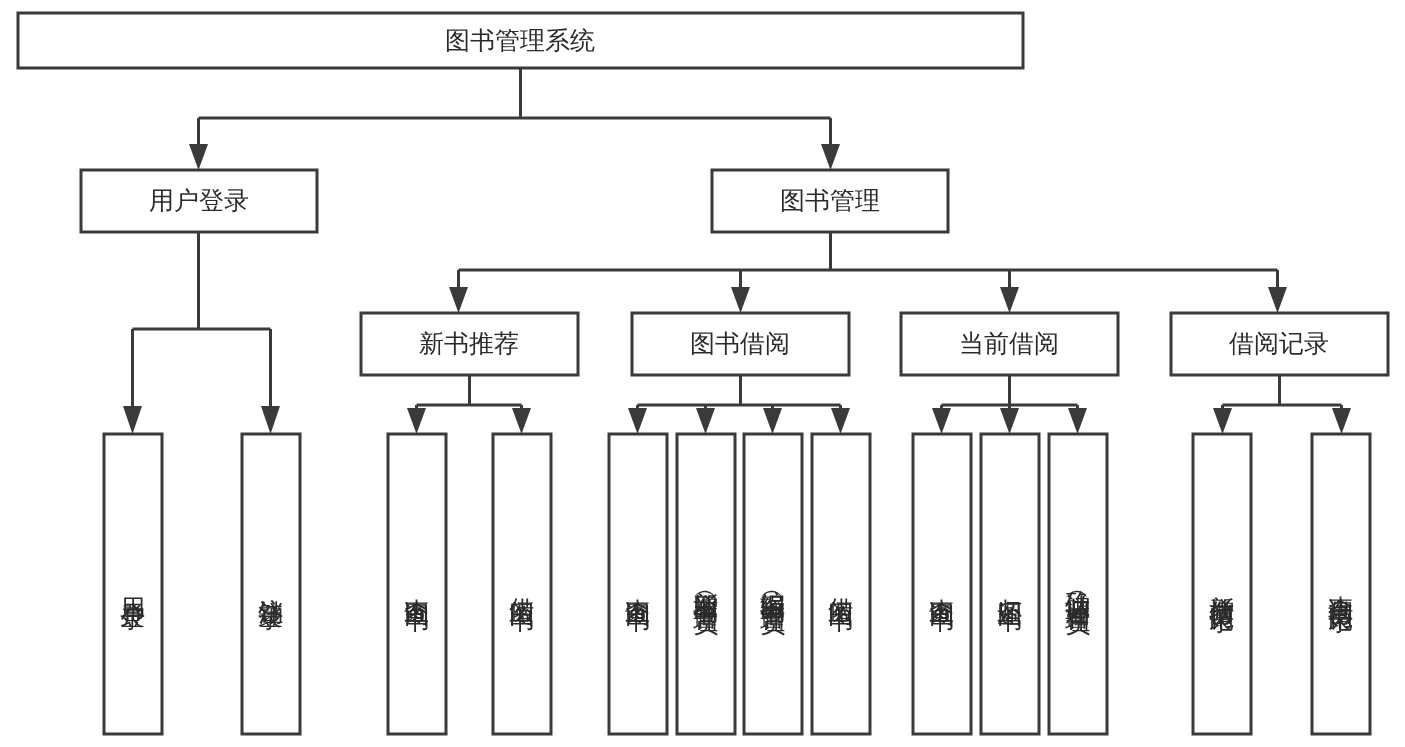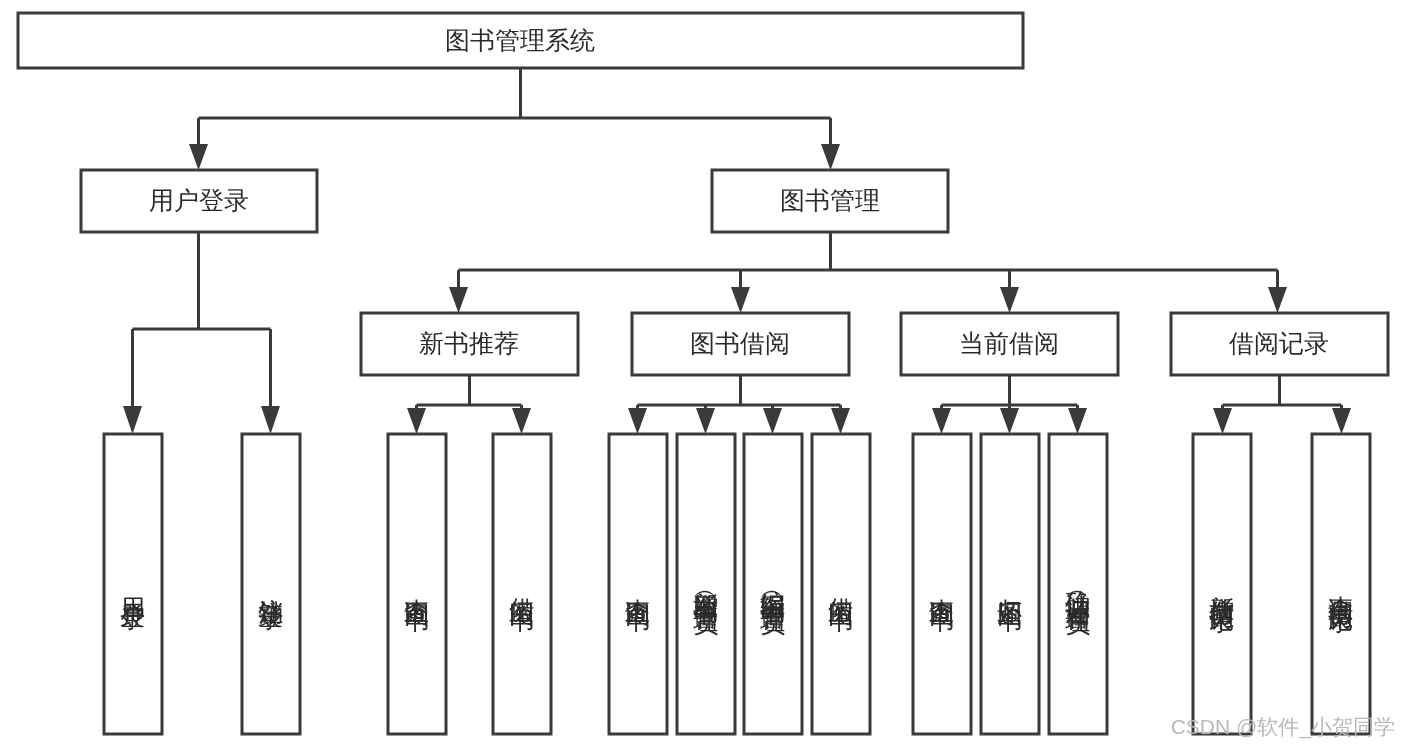--- a/index.html
+++ b/index.html
@@ -199,14 +199,13 @@
     <div class="leaf-label" style="left:812px; top:434px; width:58px; height:300px;">借阅图书</div>
 
     <div class="leaf-label" style="left:913px; top:434px; width:58px; height:300px;">查询图书</div>
     <div class="leaf-label" style="left:981px; top:434px; width:58px; height:300px;">归还图书</div>
     <div class="leaf-label" style="left:1049px; top:434px; width:58px; height:300px;">确认归还（管理员）</div>
 
     <div class="leaf-label" style="left:1193px; top:434px; width:58px; height:300px;">新增借阅记录</div>
     <div class="leaf-label" style="left:1312px; top:434px; width:58px; height:300px;">查询借阅记录</div>
   </div>
 
-  <div class="watermark">CSDN @软件_小贺同学</div>
 </div>
 
 </body></html>

